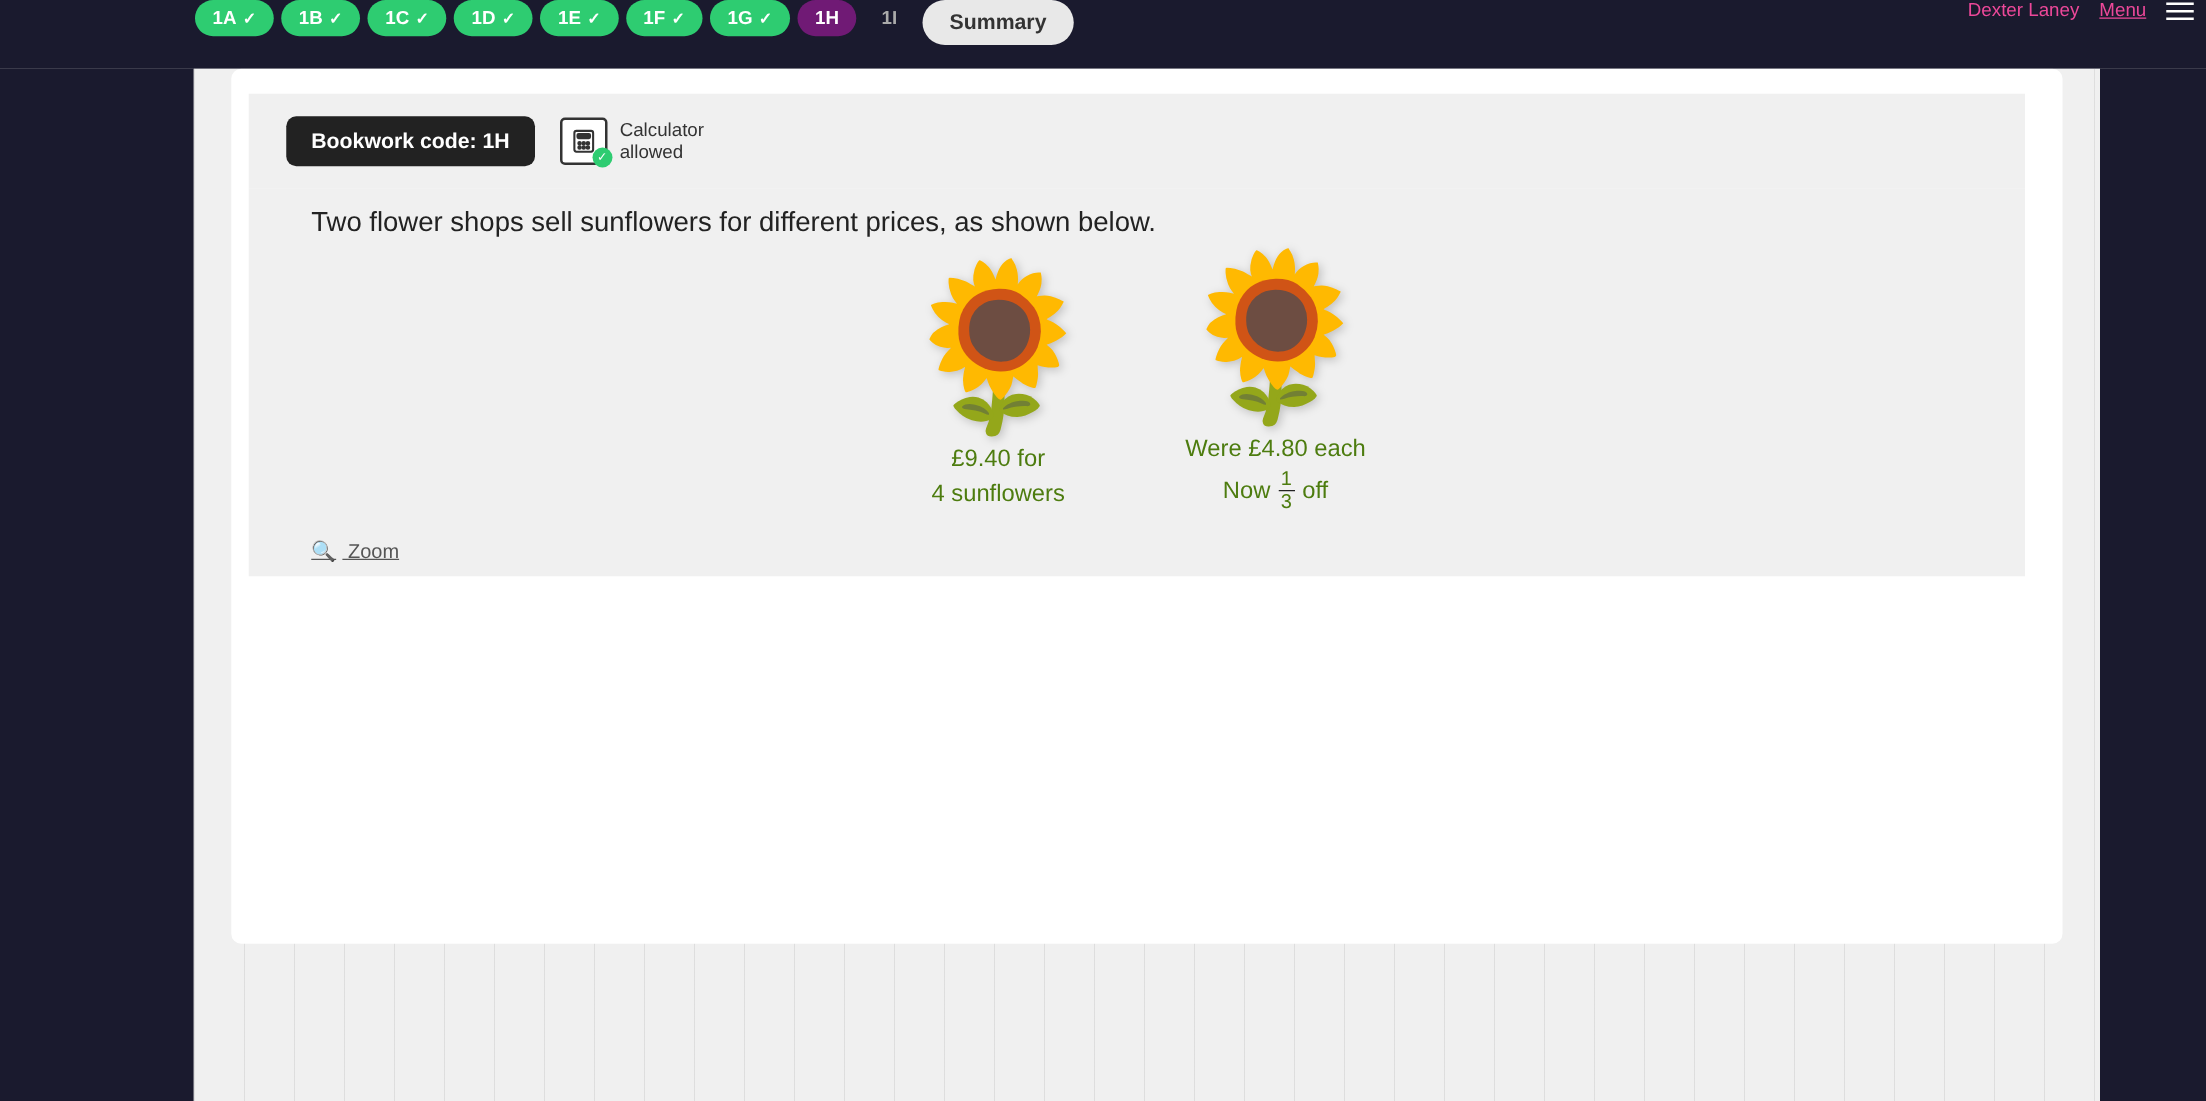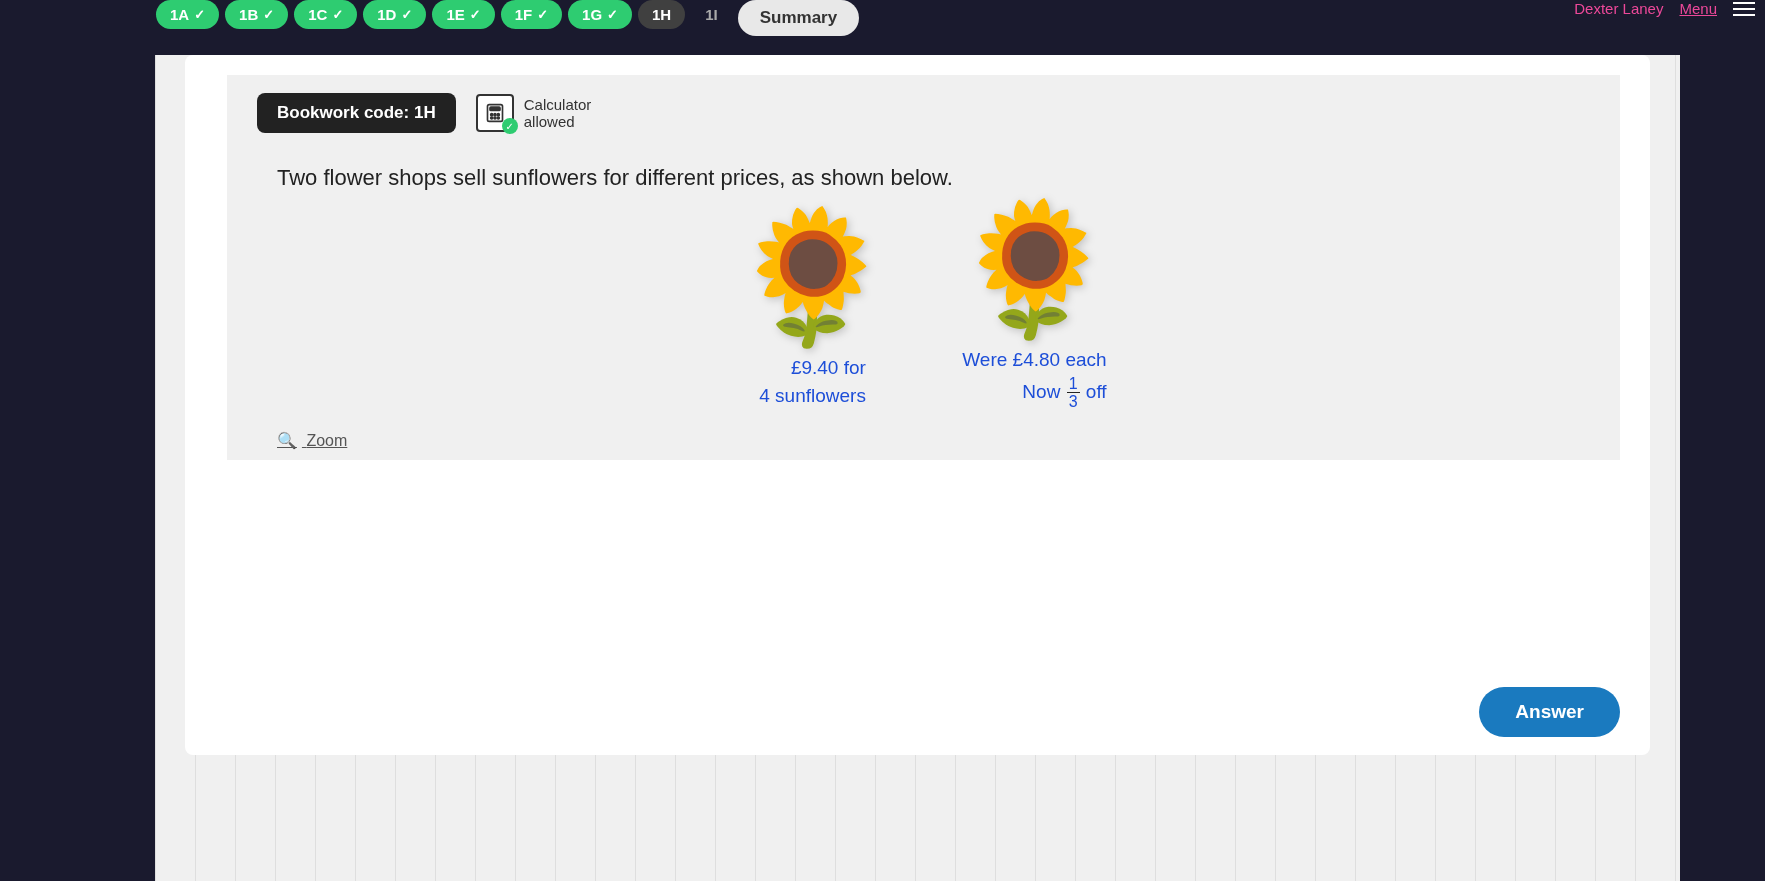--- a/index.html
+++ b/index.html
@@ -34,21 +34,21 @@
       cursor: pointer;
       color: white;
     }
 
     .nav-tab.completed {
       background: #2ecc71;
       color: white;
     }
 
     .nav-tab.active {
-      background: #404040;
+      background: #701a75;
       color: white;
     }
 
     .nav-tab.inactive {
       background: transparent;
       color: #aaa;
     }
 
     .nav-tab .check {
       font-size: 13px;
@@ -214,22 +214,22 @@
 
     
     .sunflower {
       font-size: 130px;
       line-height: 1;
       filter: drop-shadow(2px 2px 4px rgba(0,0,0,0.2));
     }
 
     .flower-label {
       font-size: 19px;
-      color: #1d4ed8;
-      text-align: right;
+      color: #4d7c0f;
+      text-align: center;
       line-height: 1.5;
     }
 
     
     .zoom-link {
       text-align: left;
       color: #555;
       font-size: 16px;
       cursor: pointer;
       text-decoration: underline;
@@ -288,21 +288,21 @@
         transparent 1px,
         transparent 40px
       );
       pointer-events: none;
     }
 
     .content-card {
       background: white;
       margin: 0 30px;
       border-radius: 8px;
-      padding: 20px 30px 60px 42px;
+      padding: 20px 30px 60px 14px;
       position: relative;
       min-height: 700px;
     }
   </style>
 </head>
 <body>
 
 <div class="top-nav">
 
   <div style="width:140px;"></div>
@@ -420,22 +420,19 @@
 
         </div>
 
         <div class="zoom-link">
           <span>🔍</span>
           <span>Zoom</span>
         </div>
 
       </div>
 
-      <button class="answer-btn">
-        <span>Answer</span>
-      </button>
 
     </div>
   </div>
 
   <div class="right-sidebar"></div>
 
 </div>
 
 </body></html>

